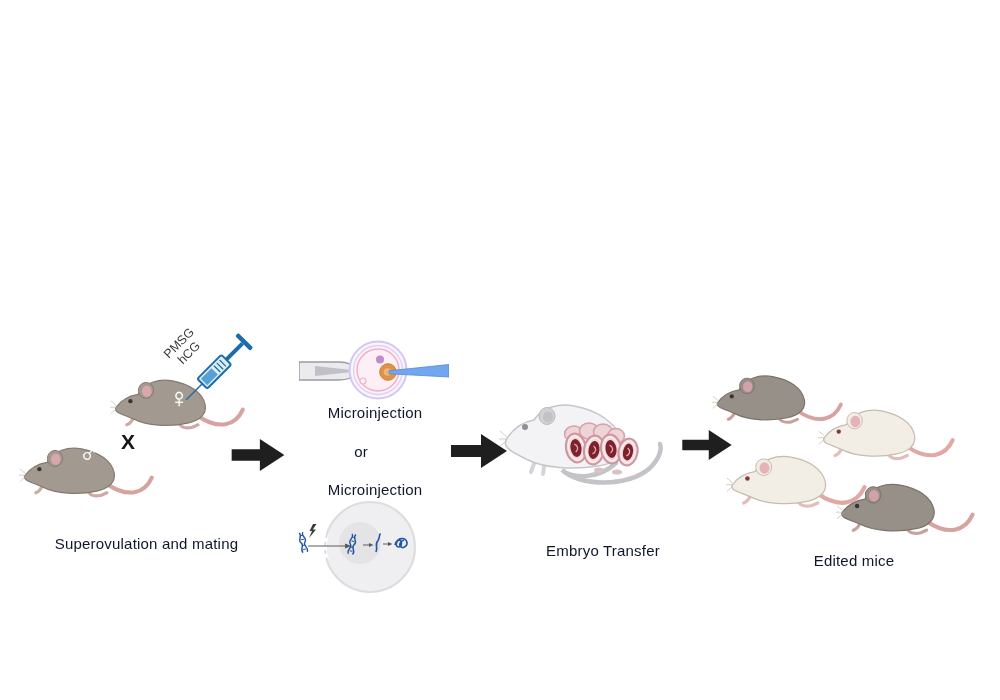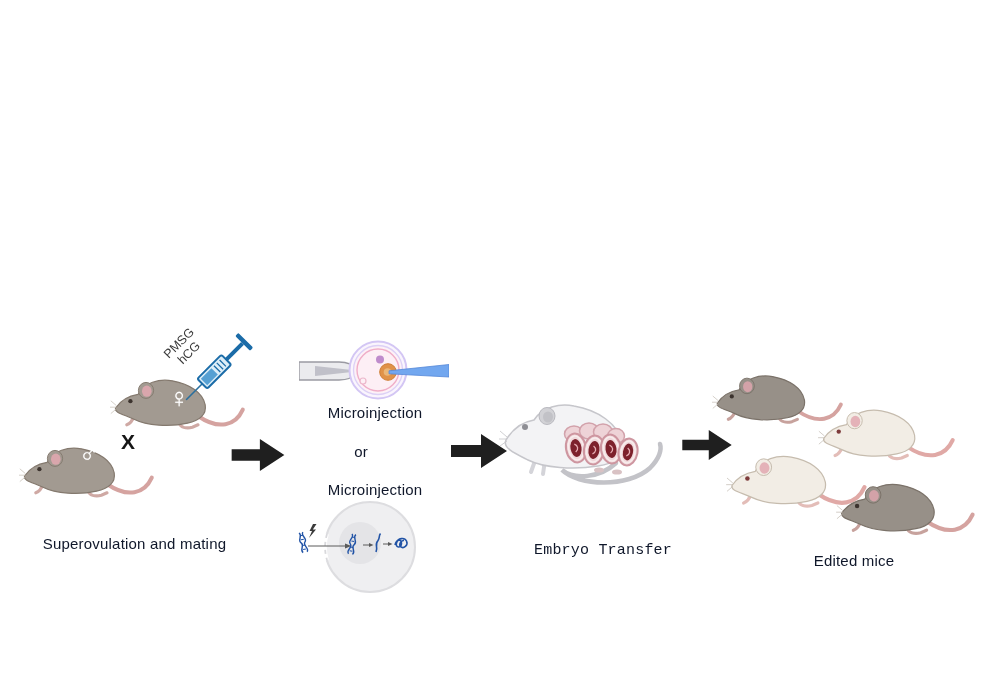--- a/index.html
+++ b/index.html
@@ -80,21 +80,21 @@
       <path d="M44 9.5 L44 18.5 M48 9.5 L48 18.5 M52 9.5 L52 18.5" stroke="#1b6ca8" stroke-width="1.3"></path>
       <line x1="57" y1="14" x2="80" y2="14" stroke="#1b6ca8" stroke-width="4"></line>
       <rect x="80" y="3.5" width="4.5" height="21" rx="1.5" fill="#1b6ca8"></rect>
     </svg>
   </div>
   <div class="syringe-label">
     <span>PMSG</span><br>
     <span>hCG</span>
   </div>
 
-  <div class="caption" style="left:14px;top:535px;width:241px;">Superovulation and mating</div>
+  <div class="caption" style="left:26px;top:535px;width:241px;">Superovulation and mating</div>
 
   <svg class="abs" style="left:231px;top:439px;" width="54" height="32" viewBox="0 0 56 34">
     <polygon points="0,11 30,11 30,0 56,17 30,34 30,23 0,23" fill="#1f1f1f"></polygon>
   </svg>
 
   <svg class="abs" style="left:299px;top:339px;" width="150" height="64" viewBox="0 0 150 64">
     <g>
       <path d="M0 23 L40 23 C50 23 55 27 57 30.5 L57 33.5 C55 37 50 41 40 41 L0 41 Z" fill="#ebebee" stroke="#9a9aa2" stroke-width="1.4"></path>
       <path d="M16 27 L53 31 L53 33 L16 37 Z" fill="#b9b9c2" opacity="0.85"></path>
     </g>
@@ -177,21 +177,21 @@
       </g>
       <g transform="translate(130,52) rotate(10)">
         <ellipse rx="9.5" ry="13.5" stroke="#ce96a0" stroke-width="2" fill="#f1d9dc"></ellipse>
         <ellipse rx="7" ry="11" fill="none" stroke="#f8eded" stroke-width="1.5"></ellipse>
         <ellipse rx="5" ry="8.5" fill="#7d212c"></ellipse>
         <path d="M-1 -4 C2.5 -2 2.5 2 -1 4" fill="none" stroke="#e8aeb4" stroke-width="1.3"></path>
       </g>
     </g>
   </svg>
 
-  <div class="caption" style="left:523px;top:542px;width:160px;font-family:Liberation Mono, monospace;">Embryo Transfer</div>
+  <div class="caption" style="left:523px;top:542px;width:160px;">Embryo Transfer</div>
 
   <svg class="abs" style="left:682px;top:430px;" width="50" height="30" viewBox="0 0 56 34">
     <polygon points="0,11 30,11 30,0 56,17 30,34 30,23 0,23" fill="#1f1f1f"></polygon>
   </svg>
 
   <svg class="mouse mouse-gray2 abs" style="left:712px;top:368px;width:132px;height:70px;" viewBox="0 0 170 90">
     <use href="#mouse-shape"></use>
   </svg>
   <svg class="mouse mouse-white abs" style="left:818px;top:402px;width:138px;height:73px;" viewBox="0 0 170 90">
     <use href="#mouse-shape"></use>

